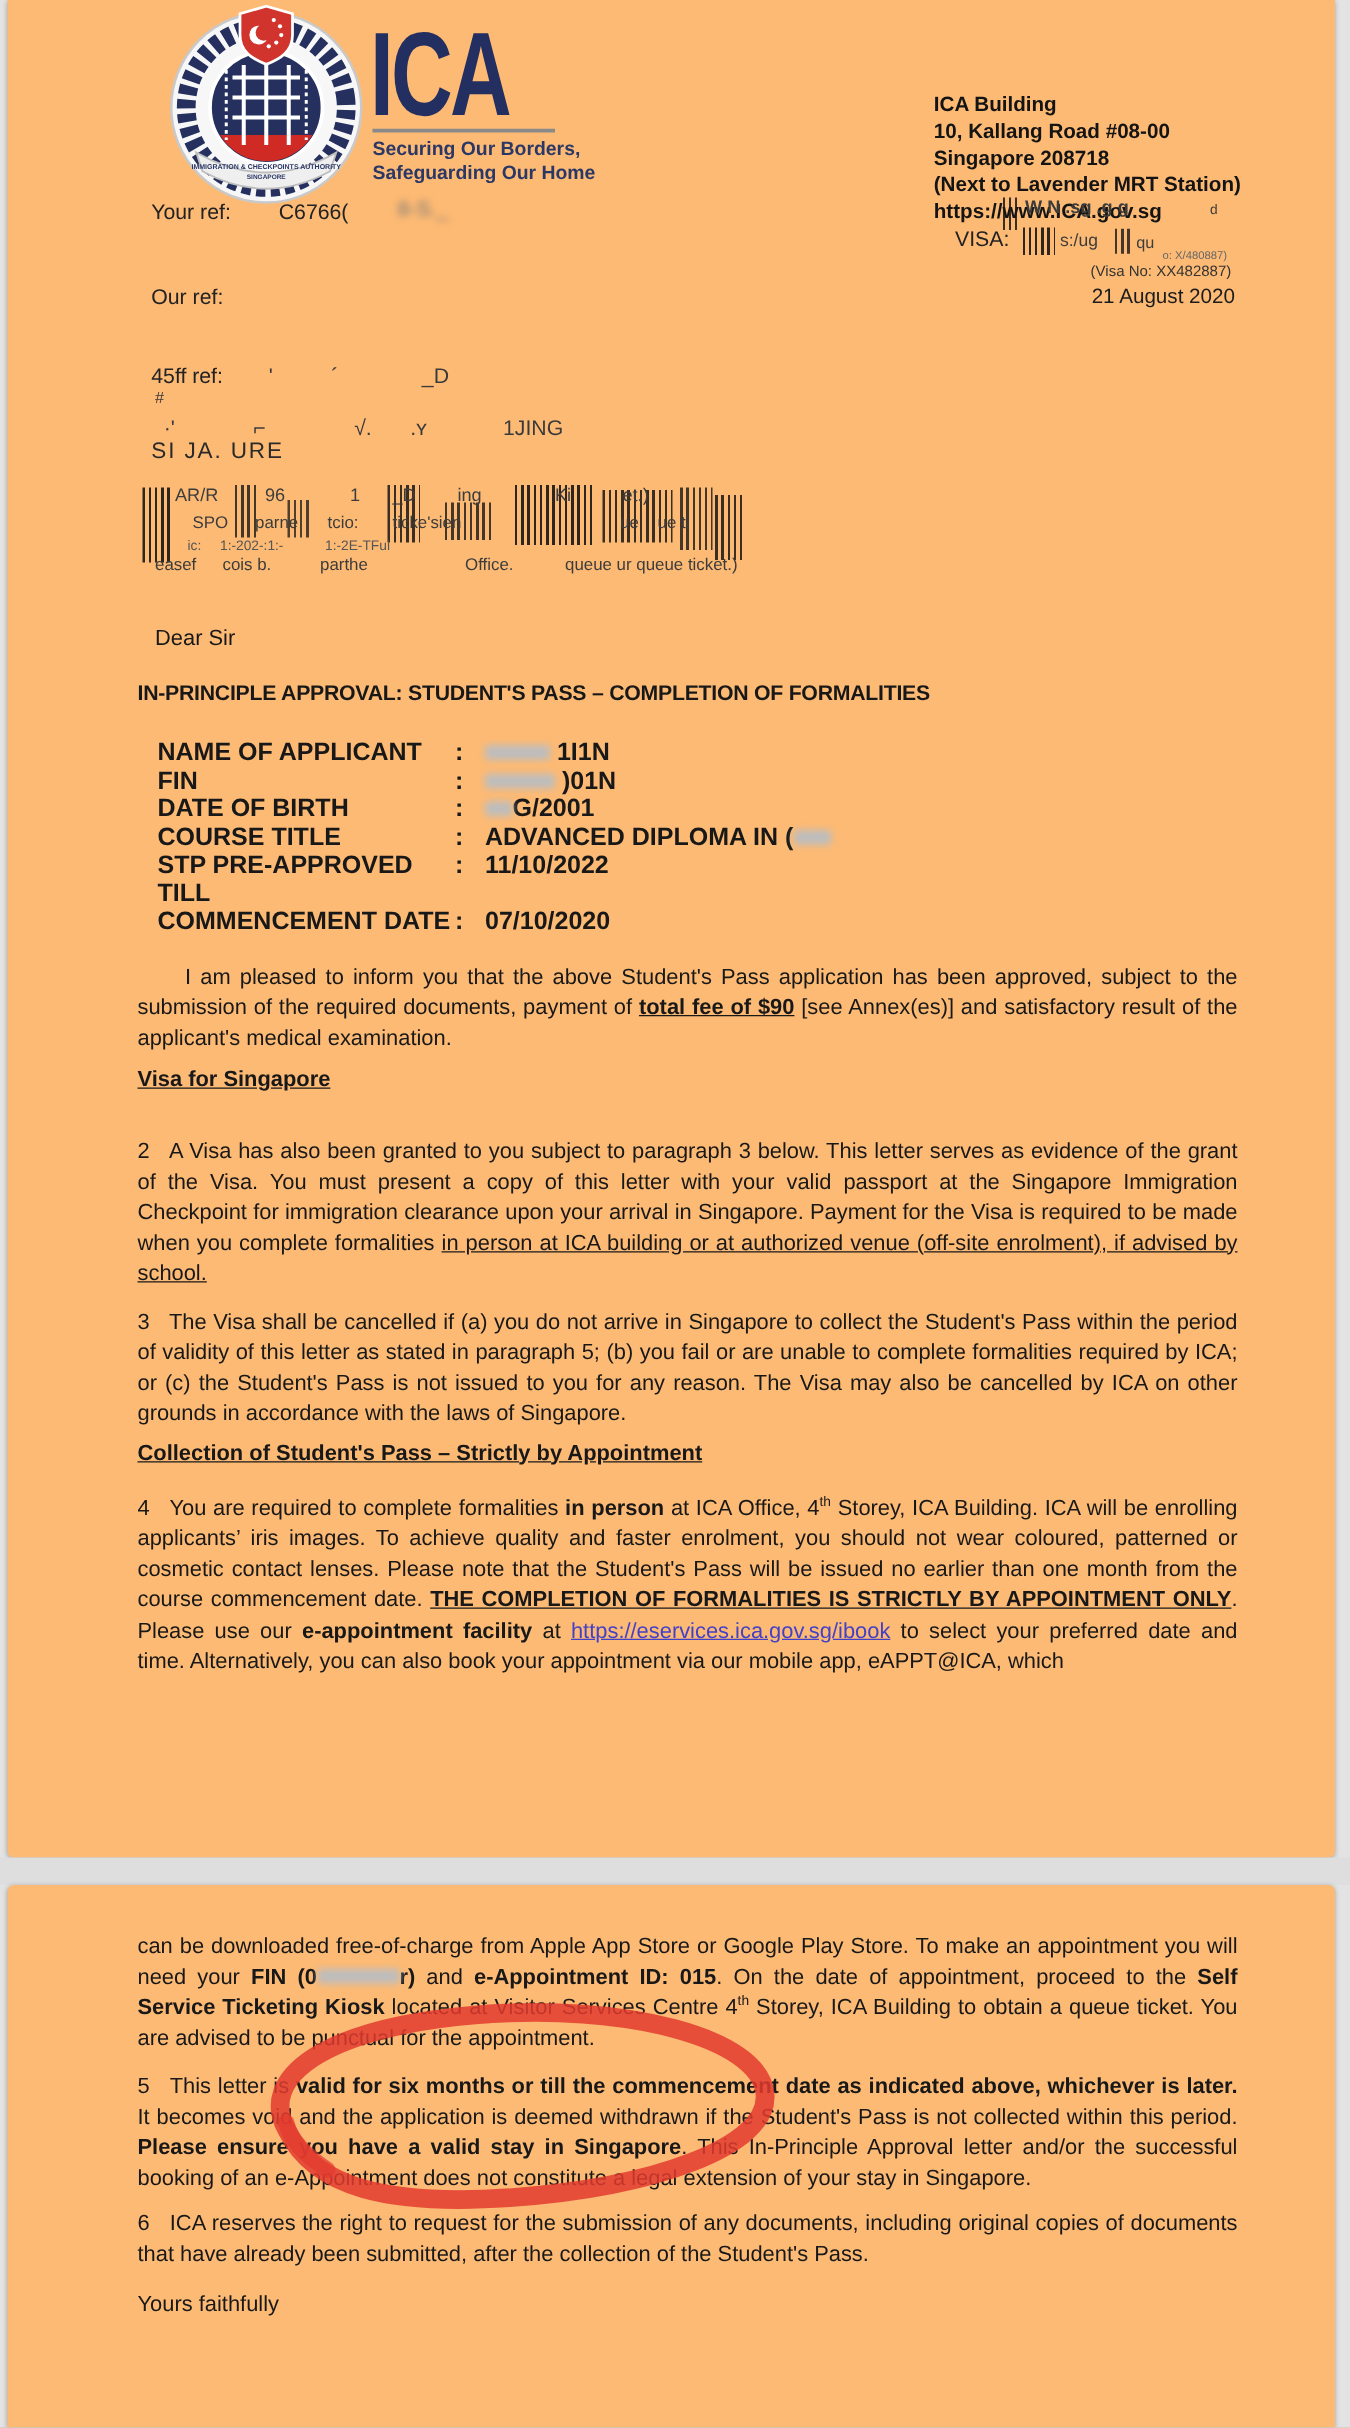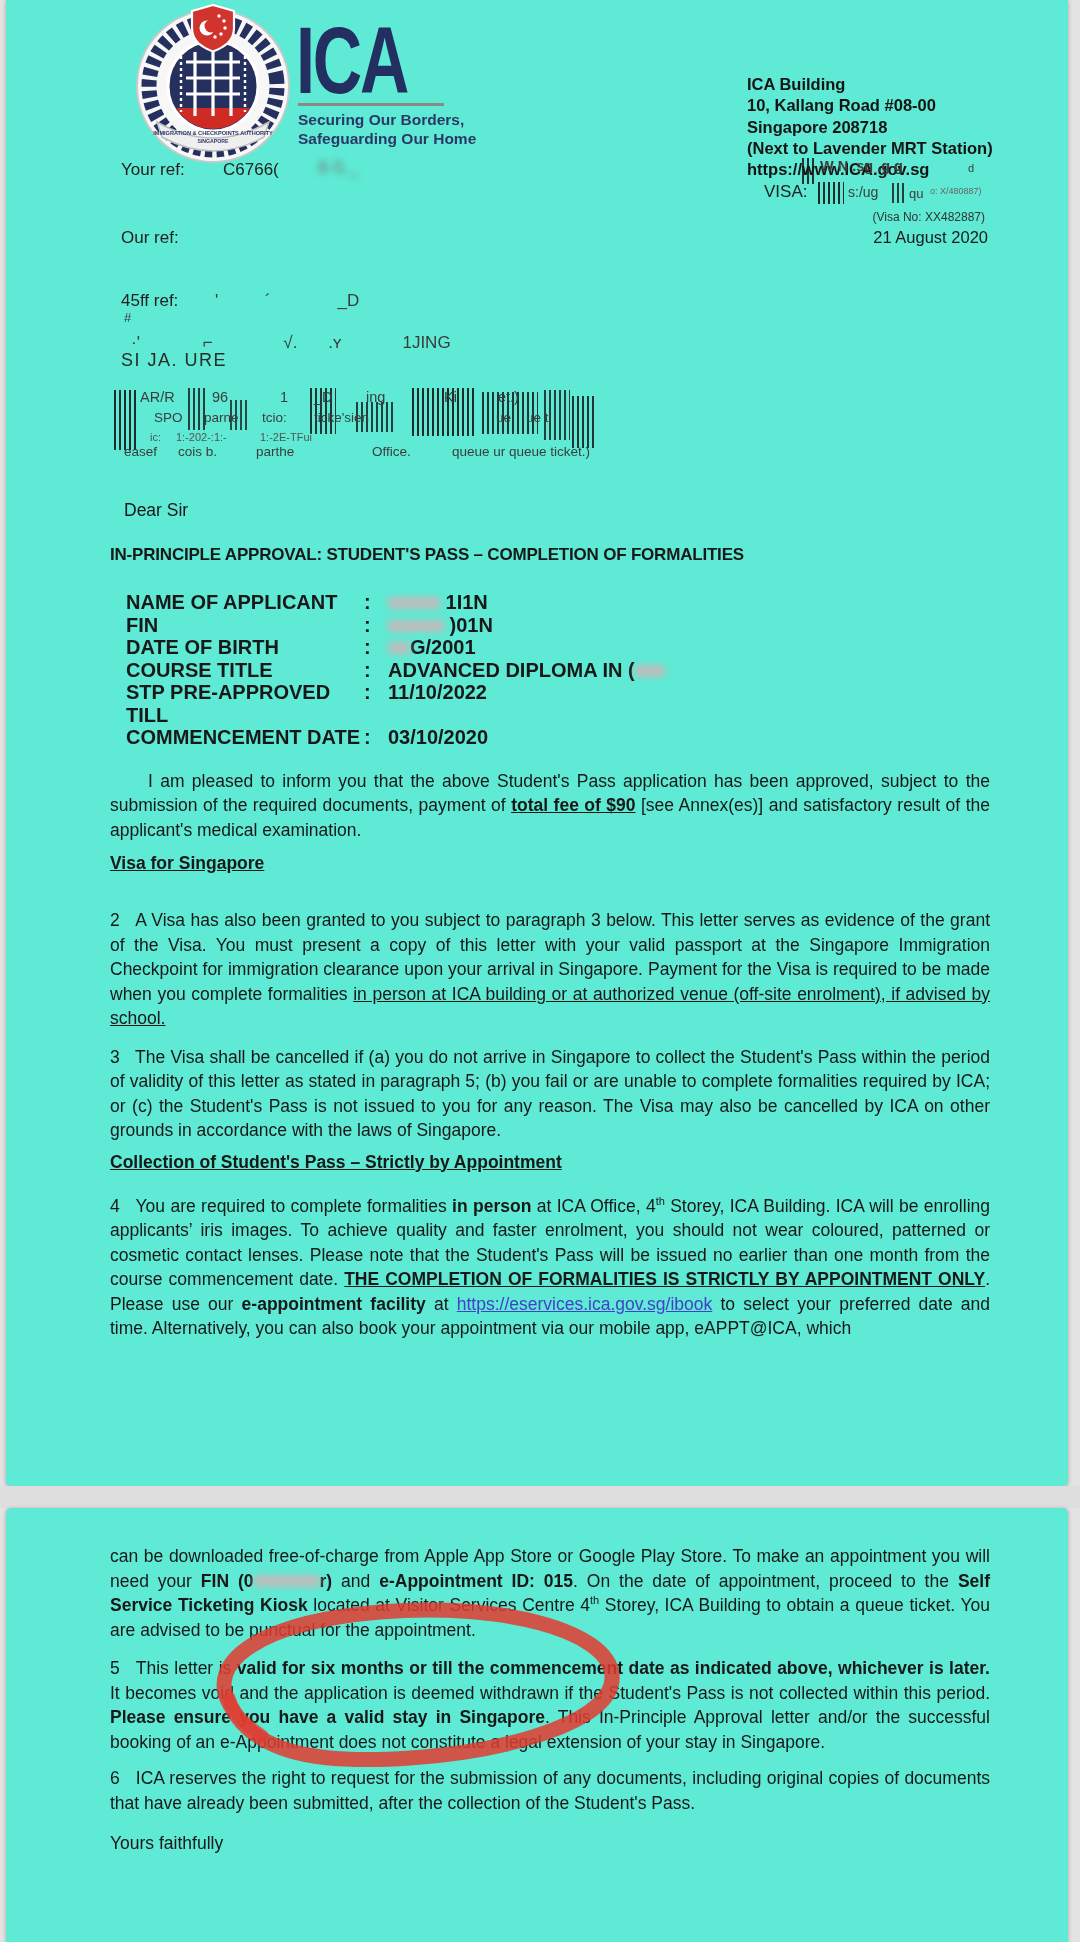--- a/index.html
+++ b/index.html
@@ -1,18 +1,18 @@
 <!DOCTYPE html>
 <html><head>
 <meta charset="utf-8">
 <style>
   html,body{margin:0;padding:0;background:#cfcfcf;}
   .stage{position:relative;width:1080px;height:1942px;overflow:hidden;
          background:#e3e3e3;font-family:"Liberation Sans","DejaVu Sans",sans-serif;color:#181818;}
-  .page{position:absolute;left:6px;right:12px;background:#5eead4;box-shadow:0 1px 4px rgba(0,0,0,.28);}
+  .page{position:absolute;left:6px;right:12px;background:#fdba74;box-shadow:0 1px 4px rgba(0,0,0,.28);}
   .page1{top:0;height:1486px;border-radius:0 0 5px 5px;}
   .page2{top:1508px;height:434px;border-radius:5px 5px 0 0;}
   .page-gap{position:absolute;left:0;right:0;top:1486px;height:22px;background:#dedede;}
   .abs{position:absolute;}
   
   .ica-word{font-size:95px;line-height:0.8;font-weight:bold;color:#232e61;
             letter-spacing:-3px;transform:scaleX(.72);transform-origin:left top;}
   .brand-rule{background:#8a8a8a;height:3px;width:146px;}
   .tagline{font-size:15.5px;font-weight:bold;color:#2b3866;line-height:19px;}
   .addr{font-size:16.5px;font-weight:bold;line-height:21.3px;color:#141414;margin-top:24px;}
@@ -110,21 +110,21 @@
 
       <div class="abs" style="left:700px;top:156px;width:310px;height:58px;">
         <span class="bc" style="left:96px;top:2px;width:14px;height:26px;opacity:.85;"></span>
         <span class="frag" style="left:114px;top:2px;font-size:14.5px;font-weight:bold;">W N .sg  .g g</span>
         <span class="frag" style="left:262px;top:6px;font-size:11px;">d</span>
         <span class="abs ref" style="left:58px;top:26px;">VISA:</span>
         <span class="bc" style="left:112px;top:26px;width:26px;height:22px;opacity:.9;"></span>
         <span class="frag" style="left:142px;top:28px;font-size:14px;">s:/ug</span>
         <span class="bc" style="left:186px;top:27px;width:14px;height:20px;opacity:.8;"></span>
         <span class="frag" style="left:203px;top:30px;font-size:13px;">qu</span>
-        <span class="frag" style="left:224px;top:30px;font-size:9px;color:#666;">o: X/480887)</span>
+        <span class="frag" style="left:224px;top:43px;font-size:9px;color:#666;">o: X/480887)</span>
       </div>
 
       <span class="abs small-note" style="right:83px;top:210px;">(Visa No: XX482887)</span>
       <span class="abs date-line" style="right:80px;top:228px;">21 August 2020</span>
 
       <span class="abs ref" style="left:115px;top:228px;">Our ref:</span>
 
       <div class="abs ref" style="left:115px;top:291px;">
         <span>45ff ref:</span>
         <span class="soft" style="margin-left:32px;">'</span>
@@ -206,21 +206,21 @@
           <span><span>ADVANCED DIPLOMA IN (</span><span class="smudge-inline" style="width:30px;"></span></span>
         </div>
         <div class="drow">
           <span class="dlabel">STP PRE-APPROVED TILL</span>
           <span class="dcolon">:</span>
           <span>11/10/2022</span>
         </div>
         <div class="drow">
           <span class="dlabel">COMMENCEMENT DATE</span>
           <span class="dcolon">:</span>
-          <span>03/10/2020</span>
+          <span>07/10/2020</span>
         </div>
       </div>
 
       <p class="para indent mt-p1"><span>I am pleased to inform you that the above Student's Pass application has been approved, subject to the submission of the required documents, payment of </span><span class="bu">total fee of $90</span><span> [see Annex(es)] and satisfactory result of the applicant's medical examination.</span></p>
 
       <div class="mt-h1"><span class="h-ul">Visa for Singapore</span></div>
 
       <p class="para mt-p2"><span>2&nbsp;&nbsp; A Visa has also been granted to you subject to paragraph 3 below. This letter serves as evidence of the grant of the Visa. You must present a copy of this letter with your valid passport at the Singapore Immigration Checkpoint for immigration clearance upon your arrival in Singapore. Payment for the Visa is required to be made when you complete formalities </span><span class="u">in person at ICA building or at authorized venue (off-site enrolment), if advised by school.</span></p>
 
       <p class="para mt-p3">3&nbsp;&nbsp; The Visa shall be cancelled if (a) you do not arrive in Singapore to collect the Student's Pass within the period of validity of this letter as stated in paragraph 5; (b) you fail or are unable to complete formalities required by ICA; or (c) the Student's Pass is not issued to you for any reason. The Visa may also be cancelled by ICA on other grounds in accordance with the laws of Singapore.</p>

